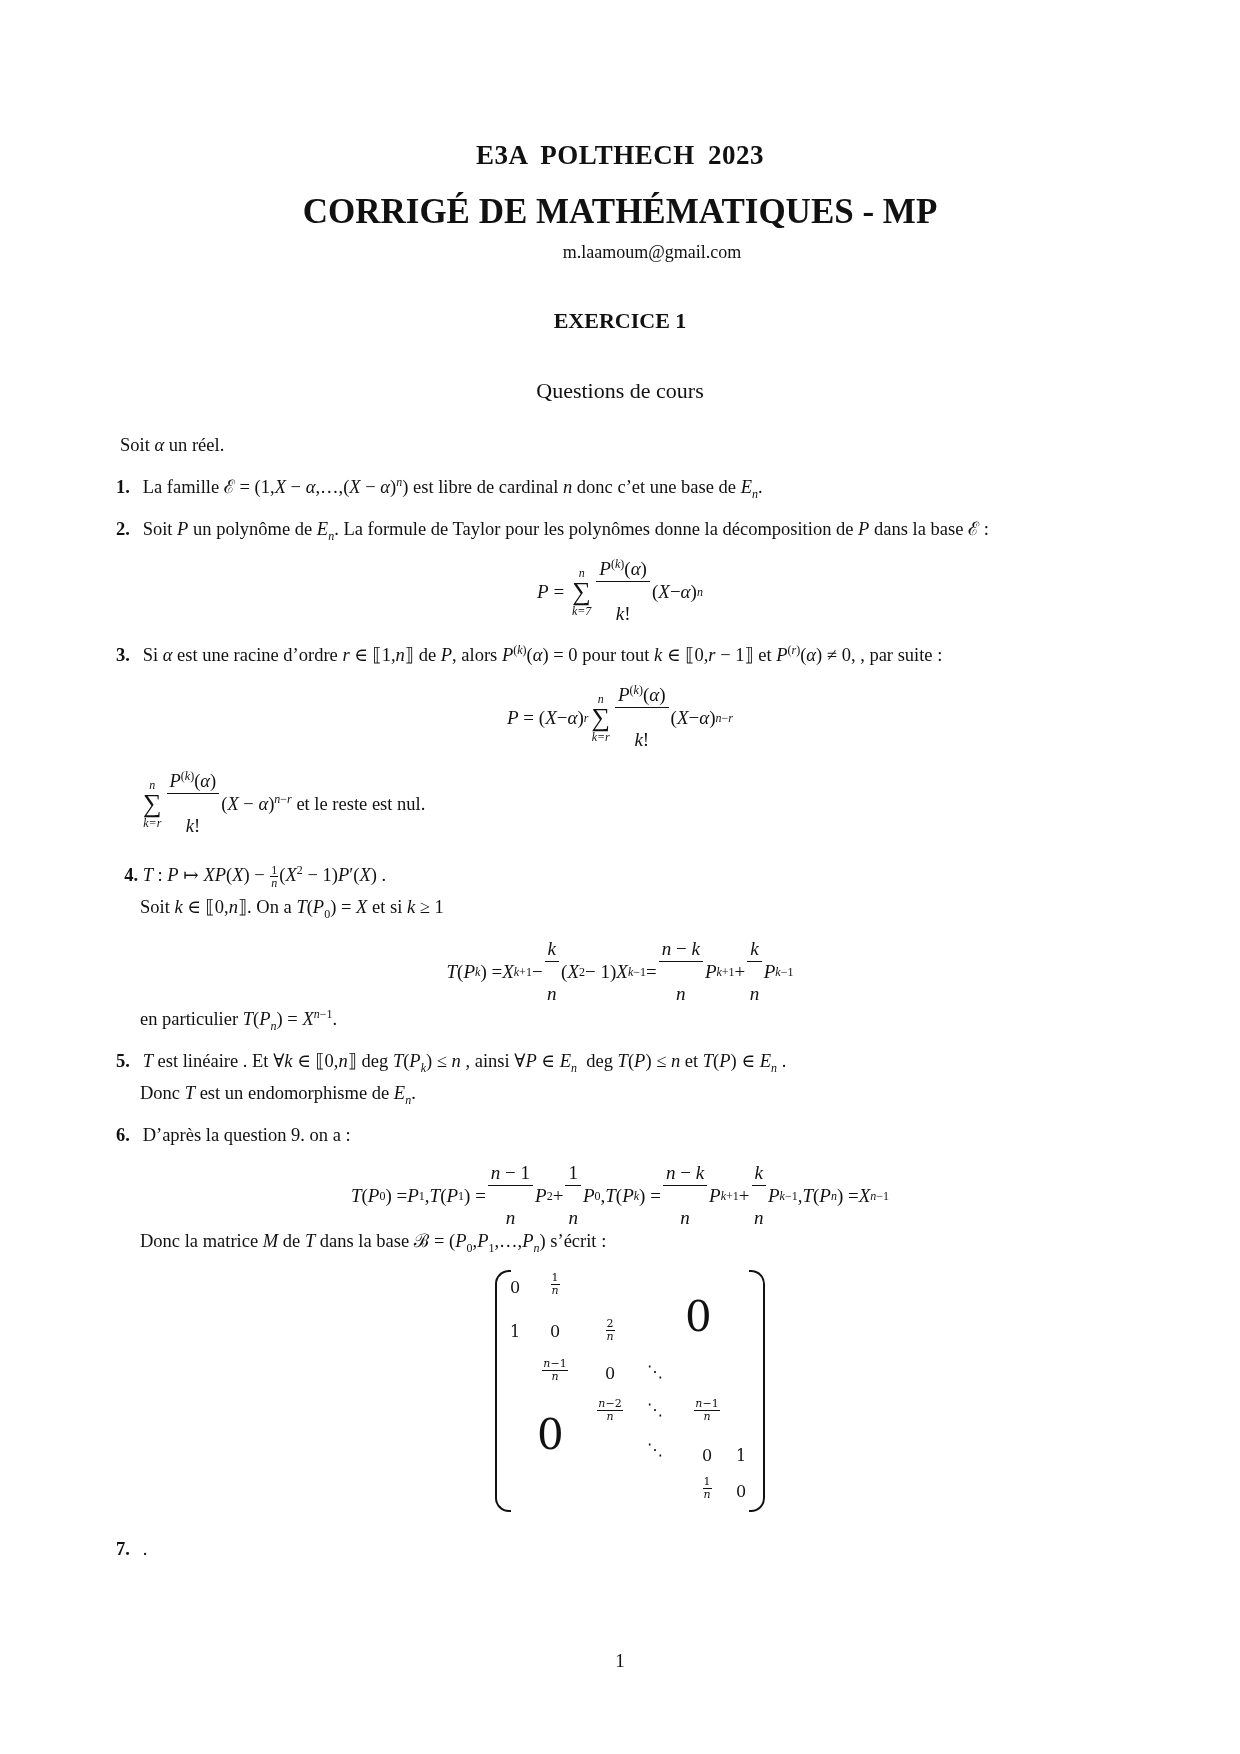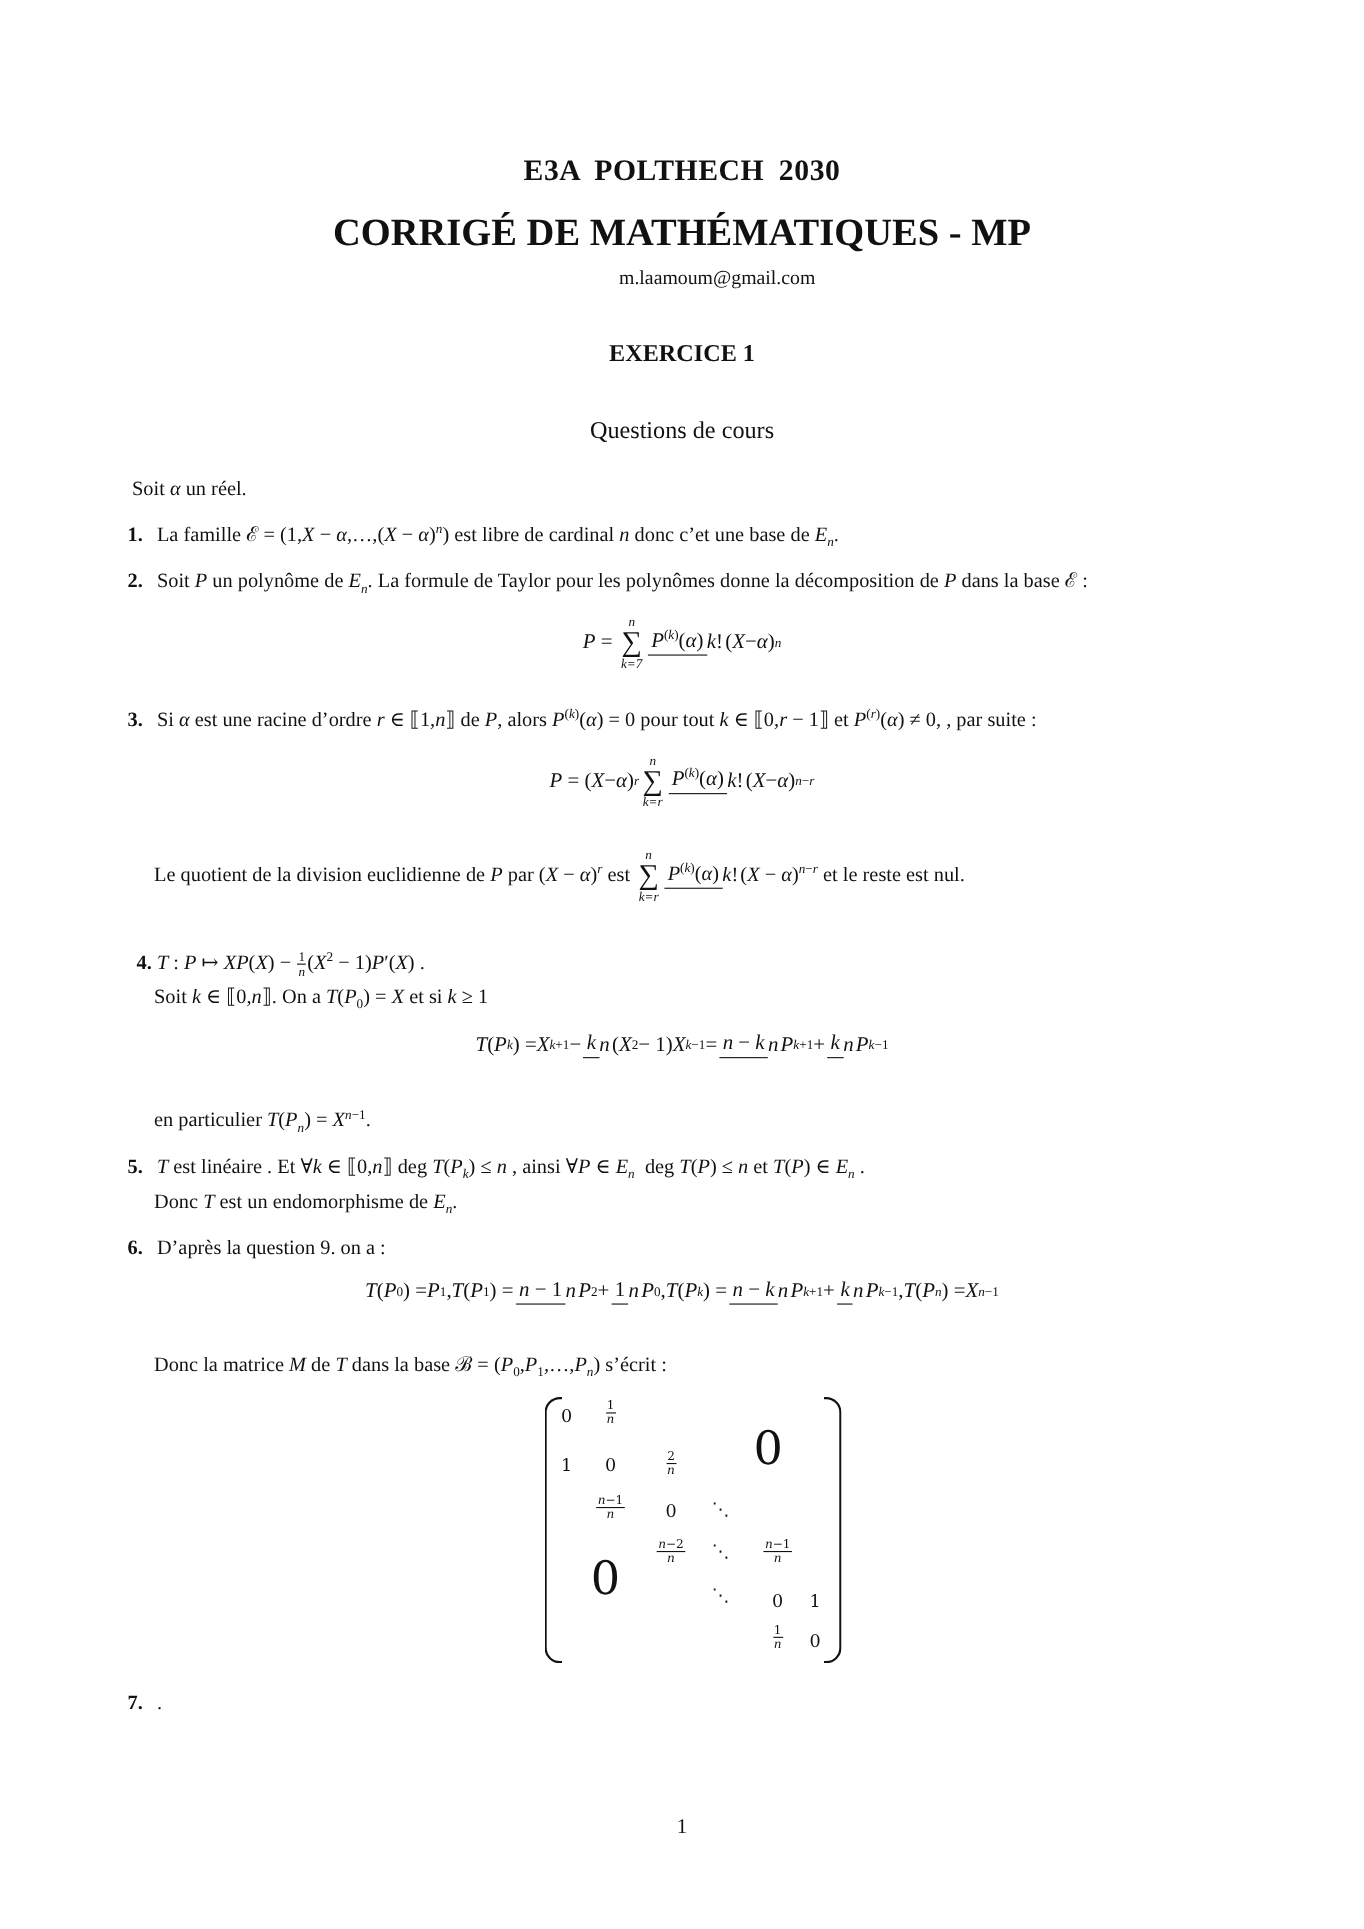--- a/index.html
+++ b/index.html
@@ -13,42 +13,42 @@
   .hdr1 { top: 140px; font-size: 27px; font-weight: bold; letter-spacing: 0.5px; word-spacing: 6px; }
   .hdr2 { top: 192px; font-size: 35px; font-weight: bold; }
   .email { top: 242px; font-size: 18px; margin-left: 32px; }
   .ex { top: 308px; font-size: 22px; font-weight: bold; }
   .sub { top: 378px; font-size: 22px; }
   .txt { font-size: 18.5px; line-height: 22px; white-space: nowrap; }
   .num { font-weight: bold; display: inline-block; width: 22px; }
   i, .m { font-style: italic; }
   sup, sub { font-size: 12px; line-height: 0; }
   .disp { font-size: 19px; white-space: nowrap; display: flex; align-items: center; justify-content: center; }
-  .frac { display: inline-flex; flex-direction: row; align-items: flex-start; vertical-align: middle; margin: 0 2px; }
+  .frac { display: inline-flex; flex-direction: column; align-items: center; vertical-align: middle; margin: 0 2px; gap: 20px; }
   .frac .nu { border-bottom: 1px solid #111; padding: 0 3px 1px; line-height: 22px; }
   .frac .de { line-height: 22px; padding-top: 1px; }
   .sfrac { display: inline-flex; flex-direction: column; align-items: center; vertical-align: middle; font-size: 12px; margin: 0 1px; }
   .sfrac .nu { border-bottom: 1px solid #111; padding: 0 1px; line-height: 12px; }
   .sfrac .de { line-height: 12px; }
   .sum { display: inline-flex; flex-direction: column; align-items: center; vertical-align: middle; margin: 0 3px; }
   .sum .top, .sum .bot { font-size: 12px; font-style: italic; line-height: 14px; }
   .sum .sig { font-size: 26px; line-height: 24px; }
   .matrix { left: 495px; top: 1270px; width: 270px; height: 240px; }
   .paren { position: absolute; top: 0; width: 14px; height: 238px; border: 2px solid #111; }
   .paren.l { left: 0; border-right: none; border-radius: 14px 0 0 14px; }
   .paren.r { right: 0; border-left: none; border-radius: 0 14px 14px 0; }
   .cell { position: absolute; font-family: "DejaVu Serif", serif; font-size: 16px; text-align: center; width: 40px; }
   .cell .sfrac { font-size: 11px; }
   .bigzero { position: absolute; font-family: "DejaVu Serif", serif; font-size: 42px; }
   .pagenum { top: 1650px; font-size: 19px; }
 </style>
 </head>
 <body>
 
-<div class="abs center hdr1">E3A  POLTHECH   2030</div>
+<div class="abs center hdr1">E3A  POLTHECH   2023</div>
 <div class="abs center hdr2">CORRIGÉ DE MATHÉMATIQUES - MP</div>
 <div class="abs center email">m.laamoum@gmail.com</div>
 <div class="abs center ex">EXERCICE 1</div>
 <div class="abs center sub">Questions de cours</div>
 
 <div class="abs txt" style="left:120px; top:434px;">Soit <i>α</i> un réel.</div>
 
 <div class="abs txt" style="left:116px; top:476px;">
   <span class="num">1.</span>
   <span>La famille ℰ = (1,<i>X</i> − <i>α</i>,…,(<i>X</i> − <i>α</i>)<sup><i>n</i></sup>) est libre de cardinal <i>n</i> donc c’et une base de <i>E</i><sub><i>n</i></sub>.</span>
@@ -83,21 +83,20 @@
       <span class="sig">∑</span>
       <span class="bot">k=r</span>
     </span>
   <span class="frac">
       <span class="nu"><i>P</i><sup>(<i>k</i>)</sup>(<i>α</i>)</span>
       <span class="de"><i>k</i>!</span>
     </span>
   (<i>X</i> − <i>α</i>)<sup><i>n</i>−<i>r</i></sup>
 </div>
 <div class="abs txt" style="left:140px; top:770px; display:flex; align-items:center;">
-  <span>Le quotient de la division euclidienne de <i>P</i> par (<i>X</i> − <i>α</i>)<sup><i>r</i></sup> est&nbsp;</span>
   <span class="sum">
       <span class="top">n</span>
       <span class="sig">∑</span>
       <span class="bot">k=r</span>
     </span>
   <span class="frac">
       <span class="nu"><i>P</i><sup>(<i>k</i>)</sup>(<i>α</i>)</span>
       <span class="de"><i>k</i>!</span>
     </span>
   <span>(<i>X</i> − <i>α</i>)<sup><i>n</i>−<i>r</i></sup>&nbsp;</span>

